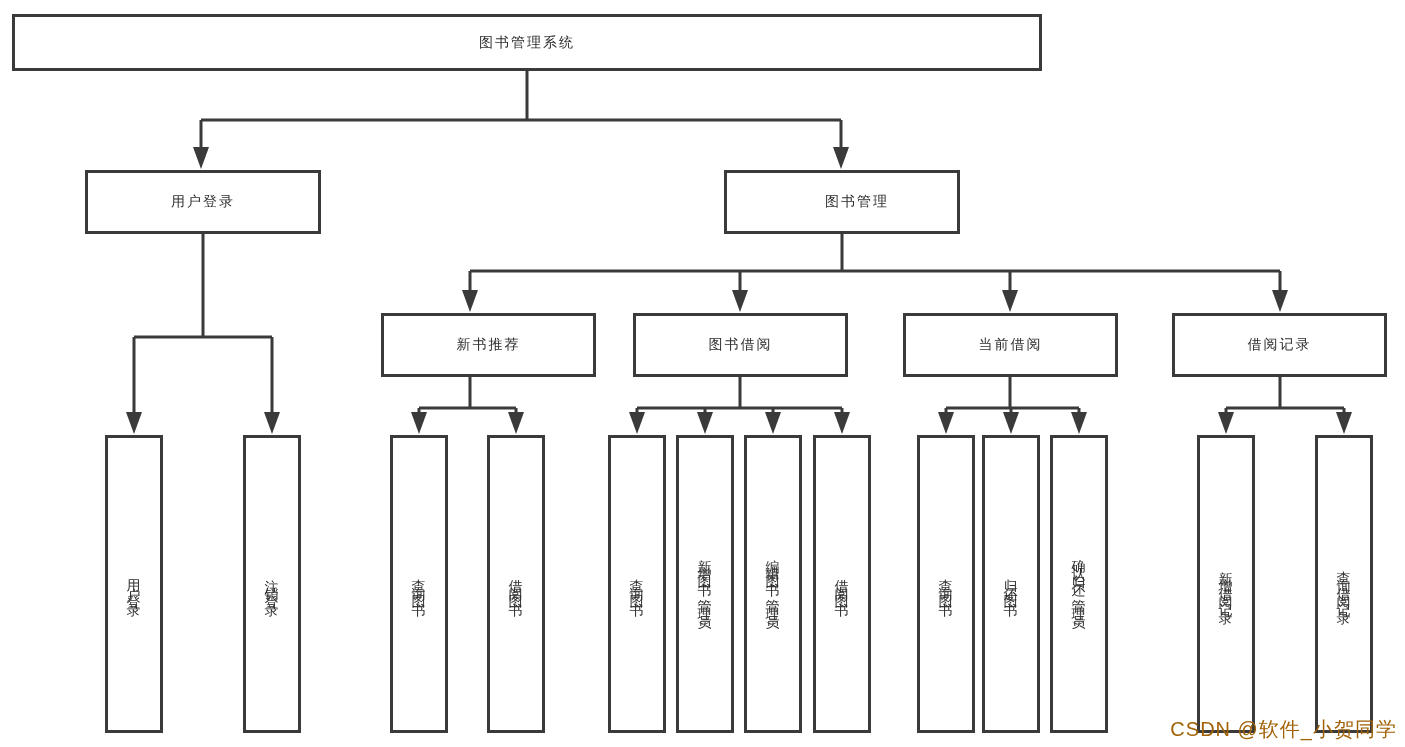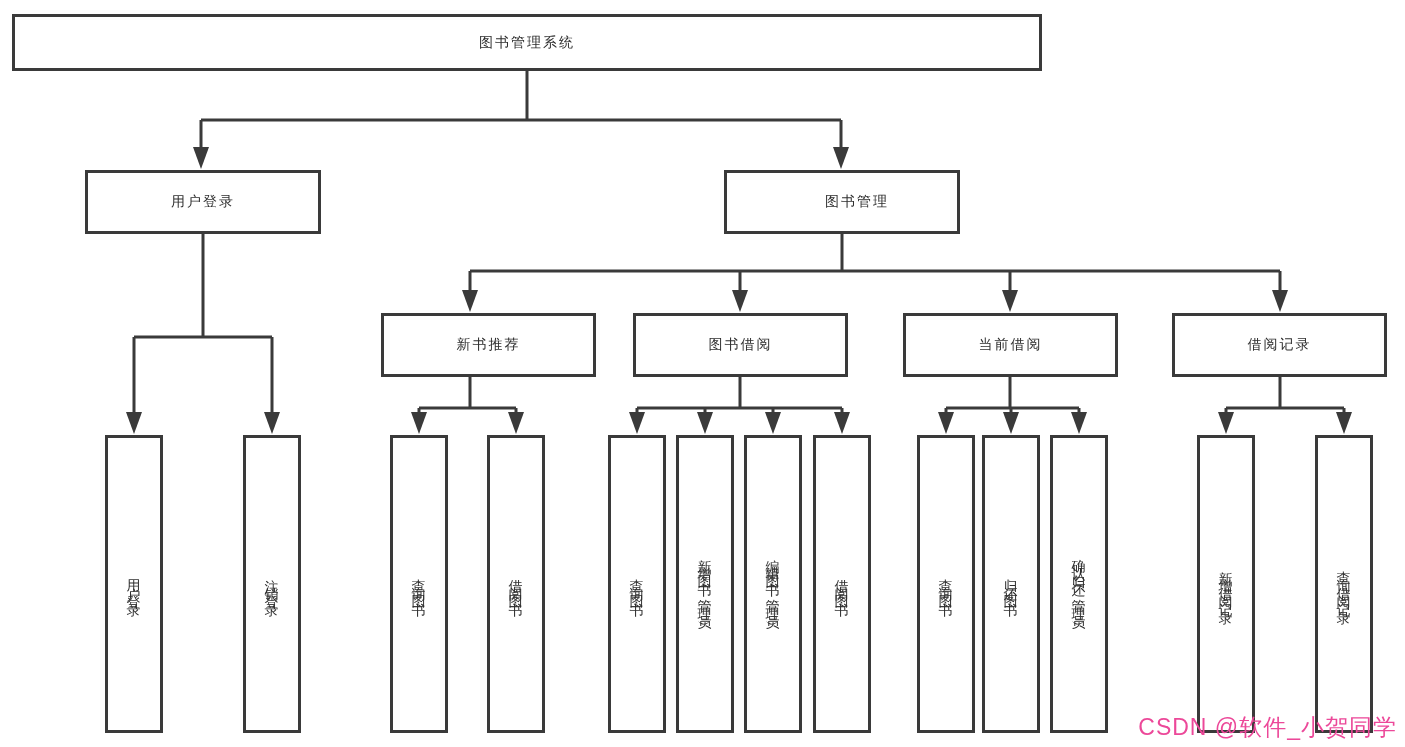--- a/index.html
+++ b/index.html
@@ -40,22 +40,22 @@
     writing-mode: vertical-rl;
     text-orientation: mixed;
     letter-spacing: 8px;
     white-space: normal;
     line-height: 1;
   }
   .watermark {
     position: absolute;
     right: 8px;
     bottom: 4px;
-    font-size: 23px;
-    color: #ec4899;
+    font-size: 20px;
+    color: #a16207;
     letter-spacing: 1px;
     margin-top: 48px;
   }
 </style>
 </head>
 <body>
 
 <div class="canvas">
 
   <svg class="connector-layer" width="1405" height="747" viewBox="0 0 1405 747" xmlns="http://www.w3.org/2000/svg">

